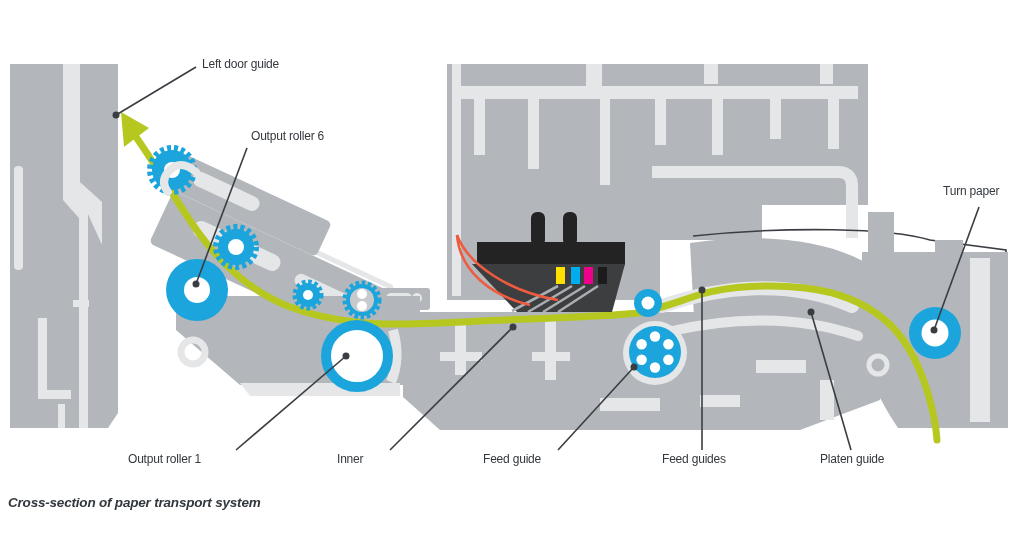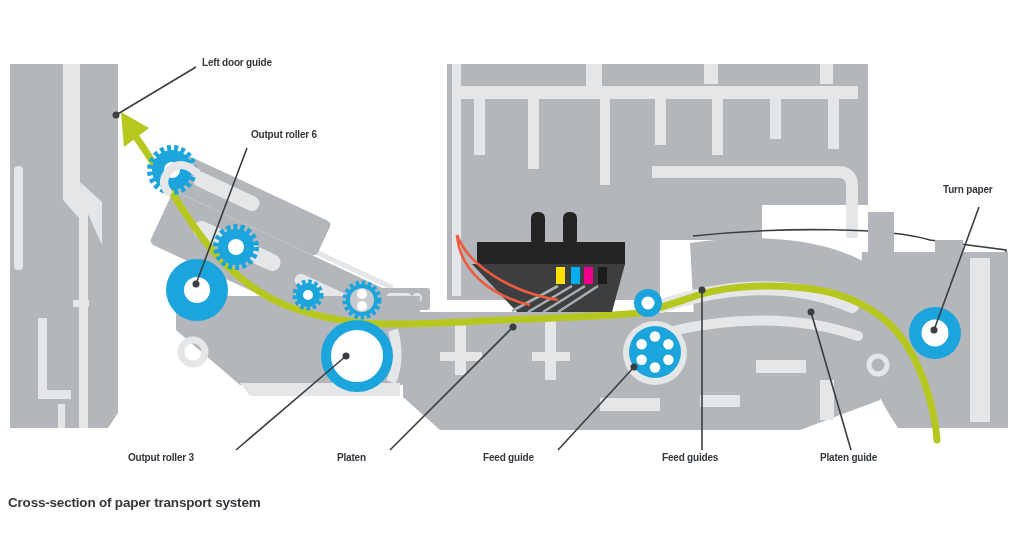--- a/index.html
+++ b/index.html
@@ -15,22 +15,22 @@
   .white{fill:#ffffff;}
   .hub{fill:#c7cacd;}
   .green-s{stroke:var(--paper-path-green);fill:none;}
   .green{fill:var(--paper-path-green);}
   .phk{fill:var(--printhead-black);}
   .phb{fill:var(--printhead-body);}
   .spray{stroke:#a9aeb2;stroke-width:2.6;}
   .cable{stroke:var(--cable-red);stroke-width:2.6;fill:none;}
   .lead{stroke:var(--leader-line);stroke-width:1.6;}
   .dot{fill:var(--leader-line);}
-  .lbl{position:absolute;font-size:10px;font-weight:bold;color:var(--label-text);letter-spacing:-0.2px;white-space:nowrap;}
-  .cap{position:absolute;font-size:13.5px;font-weight:bold;color:var(--label-text);letter-spacing:-0.2px;white-space:nowrap;}
+  .lbl{position:absolute;font-size:12px;font-weight:normal;color:var(--label-text);letter-spacing:-0.2px;white-space:nowrap;}
+  .cap{position:absolute;font-size:13.5px;font-weight:bold;color:var(--label-text);letter-spacing:-0.2px;white-space:nowrap;font-style:italic;}
 </style>
 </head>
 <body>
 
 <div class="stage">
 <svg width="1024" height="535" viewBox="0 0 1024 535">
 
   <g>
     <path class="gray" d="M10,64 H118 V413 L108,428 H10 Z"></path>
     <rect class="light" x="63" y="64" width="17" height="118"></rect>
@@ -201,19 +201,19 @@
     <line class="lead" x1="702" y1="450" x2="702" y2="290"></line>
     <circle class="dot" cx="702" cy="290" r="3.5"></circle>
     <line class="lead" x1="851" y1="450" x2="811" y2="312"></line>
     <circle class="dot" cx="811" cy="312" r="3.5"></circle>
   </g>
 </svg>
 
   <div class="lbl" style="left:202px;top:57px">Left door guide</div>
   <div class="lbl" style="left:251px;top:129px">Output roller 6</div>
   <div class="lbl" style="left:943px;top:184px">Turn paper</div>
-  <div class="lbl" style="left:128px;top:452px">Output roller 3</div>
-  <div class="lbl" style="left:337px;top:452px">Platen</div>
+  <div class="lbl" style="left:128px;top:452px">Output roller 1</div>
+  <div class="lbl" style="left:337px;top:452px">Inner</div>
   <div class="lbl" style="left:483px;top:452px">Feed guide</div>
   <div class="lbl" style="left:662px;top:452px">Feed guides</div>
   <div class="lbl" style="left:820px;top:452px">Platen guide</div>
   <div class="cap" style="left:8px;top:495px">Cross-section of paper transport system</div>
 </div>
 
 </body></html>

